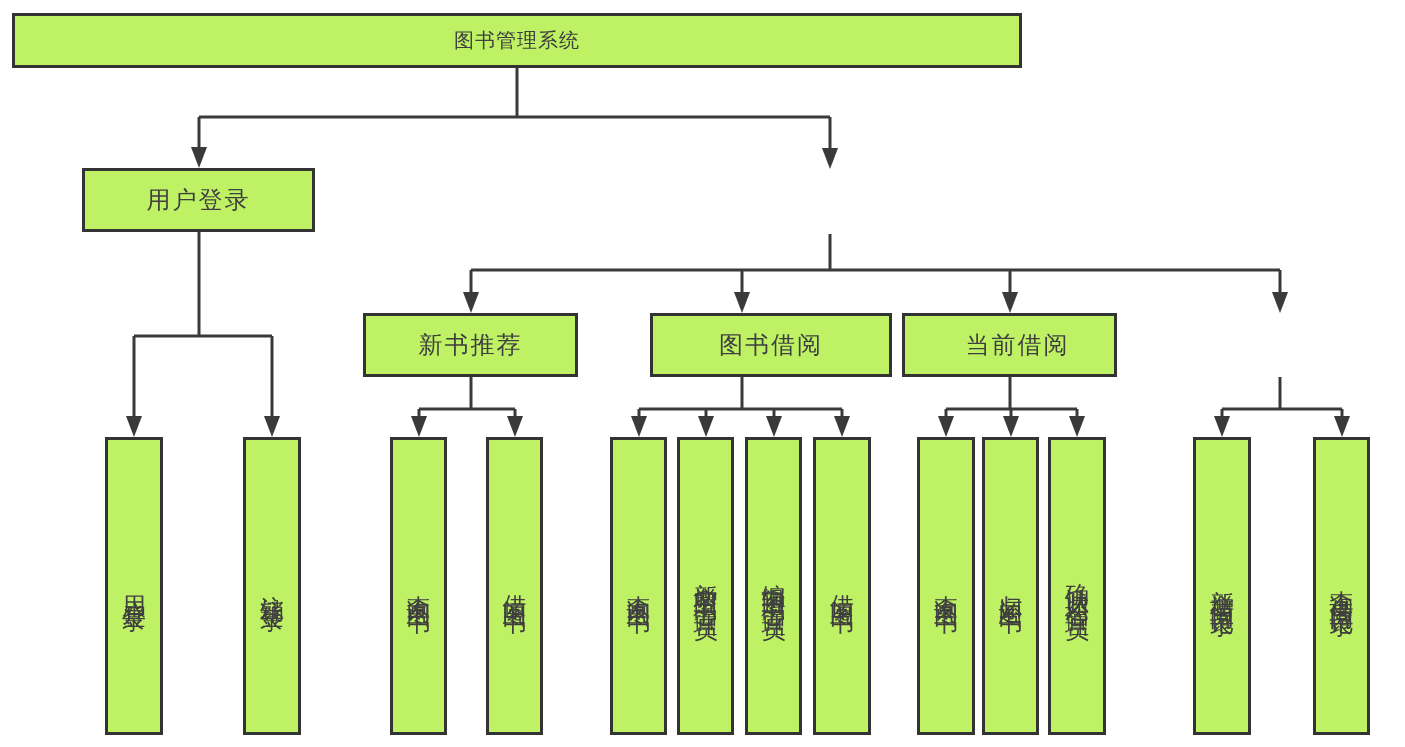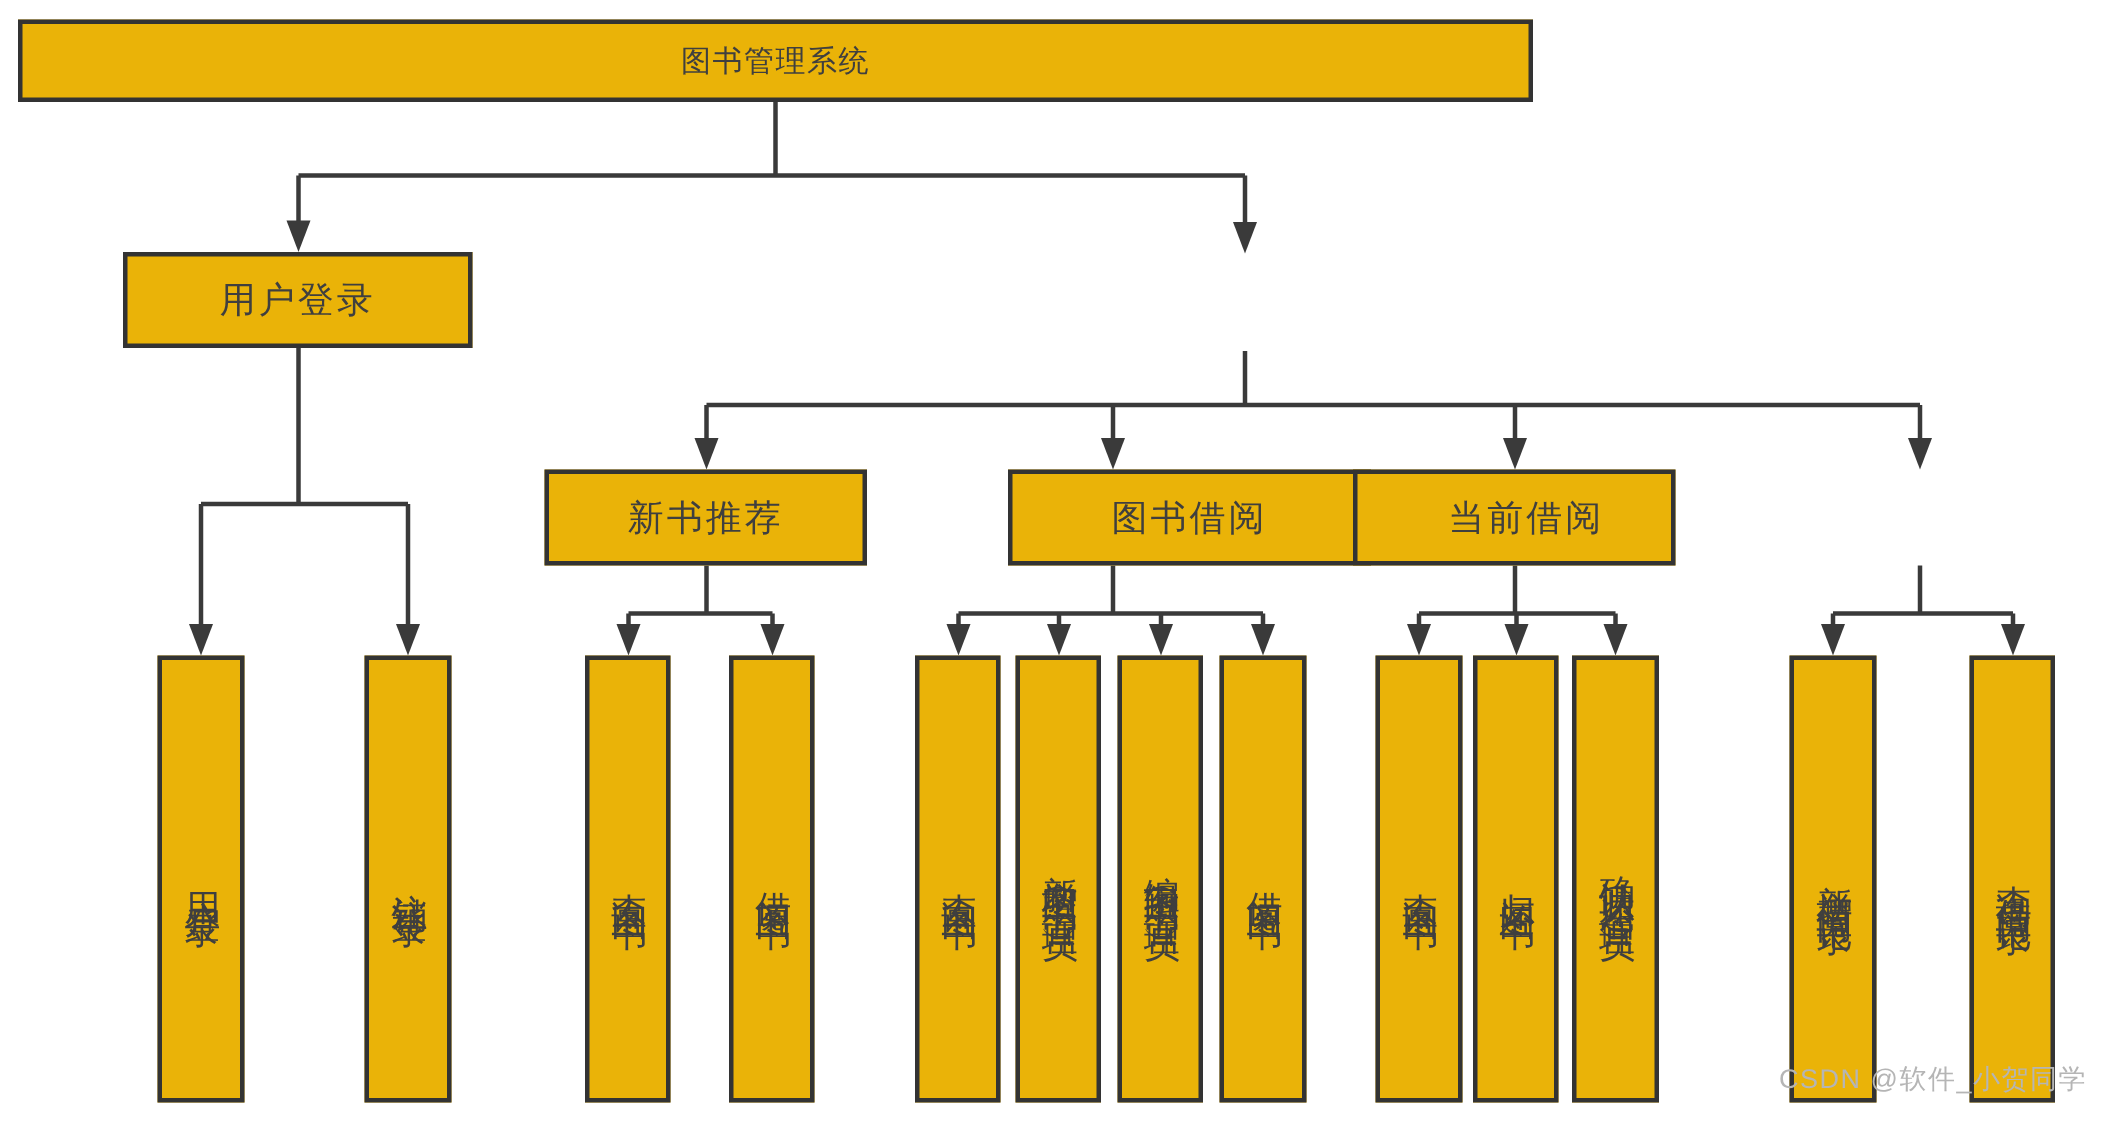--- a/index.html
+++ b/index.html
@@ -17,21 +17,21 @@
   }
   .wires {
     position: absolute;
     left: 0;
     top: 0;
     z-index: 1;
   }
   .node {
     position: absolute;
     box-sizing: border-box;
-    background: #eab308;
+    background: #bef264;
     border: 3px solid #333333;
     color: #3f3f3f;
     display: flex;
     align-items: center;
     justify-content: center;
     font-size: 24px;
     letter-spacing: 2px;
     z-index: 2;
     white-space: nowrap;
   }
@@ -129,36 +129,35 @@
       <polygon points="1214,416 1230,416 1222,437"></polygon>
       <polygon points="1334,416 1350,416 1342,437"></polygon>
     </g>
   </svg>
 
   <div class="node root" style="left:12px; top:13px; width:1010px; height:55px;">图书管理系统</div>
 
   <div class="node" style="left:82px; top:168px; width:233px; height:64px;">用户登录</div>
 
   <div class="node" style="left:363px; top:313px; width:215px; height:64px;">新书推荐</div>
-  <div class="node" style="left:672px; top:313px; width:242px; height:64px;">图书借阅</div>
+  <div class="node" style="left:650px; top:313px; width:242px; height:64px;">图书借阅</div>
   <div class="node" style="left:902px; top:313px; width:215px; height:64px;padding-left:16px;">当前借阅</div>
 
   <div class="node leaf" style="left:105px; top:437px; width:58px; height:298px;">用户登录</div>
   <div class="node leaf" style="left:243px; top:437px; width:58px; height:298px;">注销登录</div>
 
   <div class="node leaf" style="left:390px; top:437px; width:57px; height:298px;">查询图书</div>
   <div class="node leaf" style="left:486px; top:437px; width:57px; height:298px;">借阅图书</div>
 
   <div class="node leaf" style="left:610px; top:437px; width:57px; height:298px;">查询图书</div>
   <div class="node leaf" style="left:677px; top:437px; width:57px; height:298px;">新增图书（管理员）</div>
   <div class="node leaf" style="left:745px; top:437px; width:57px; height:298px;">编辑图书（管理员）</div>
   <div class="node leaf" style="left:813px; top:437px; width:58px; height:298px;">借阅图书</div>
 
   <div class="node leaf" style="left:917px; top:437px; width:58px; height:298px;">查询图书</div>
   <div class="node leaf" style="left:982px; top:437px; width:57px; height:298px;">归还图书</div>
   <div class="node leaf" style="left:1048px; top:437px; width:58px; height:298px;">确认归还（管理员）</div>
 
   <div class="node leaf" style="left:1193px; top:437px; width:58px; height:298px;">新增借阅记录</div>
   <div class="node leaf" style="left:1313px; top:437px; width:57px; height:298px;">查询借阅记录</div>
 
-  <div class="watermark">CSDN @软件_小贺同学</div>
 
 </div>
 
 </body></html>

